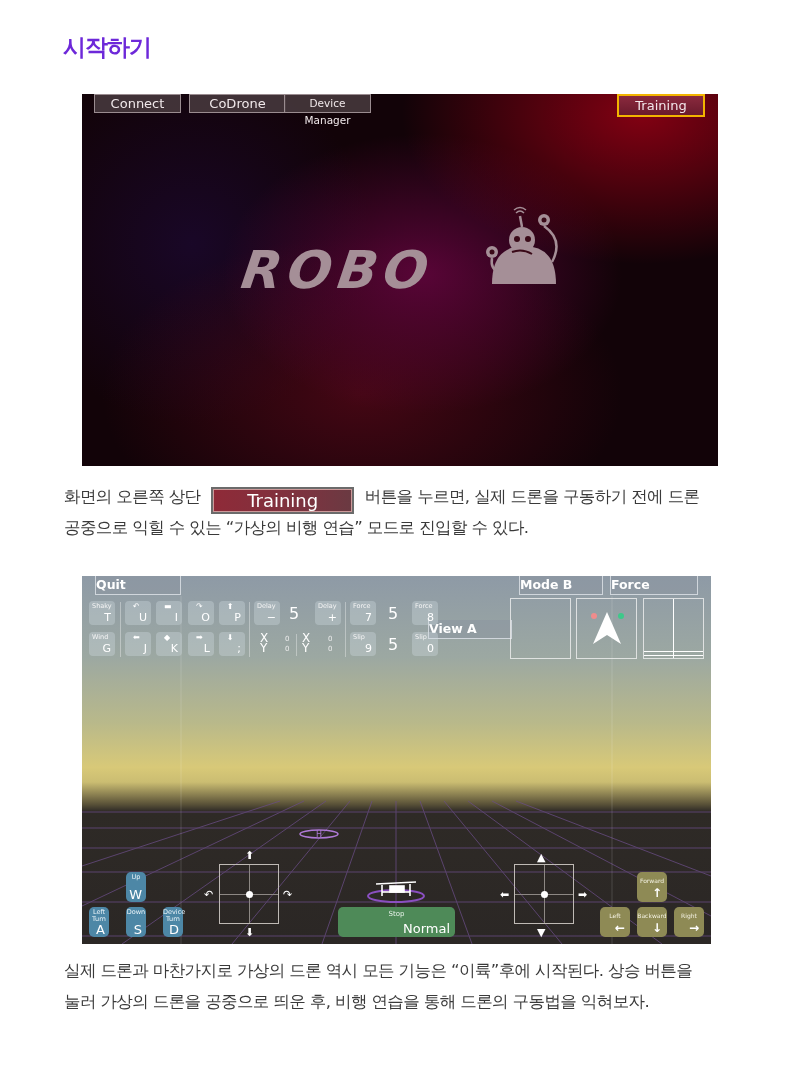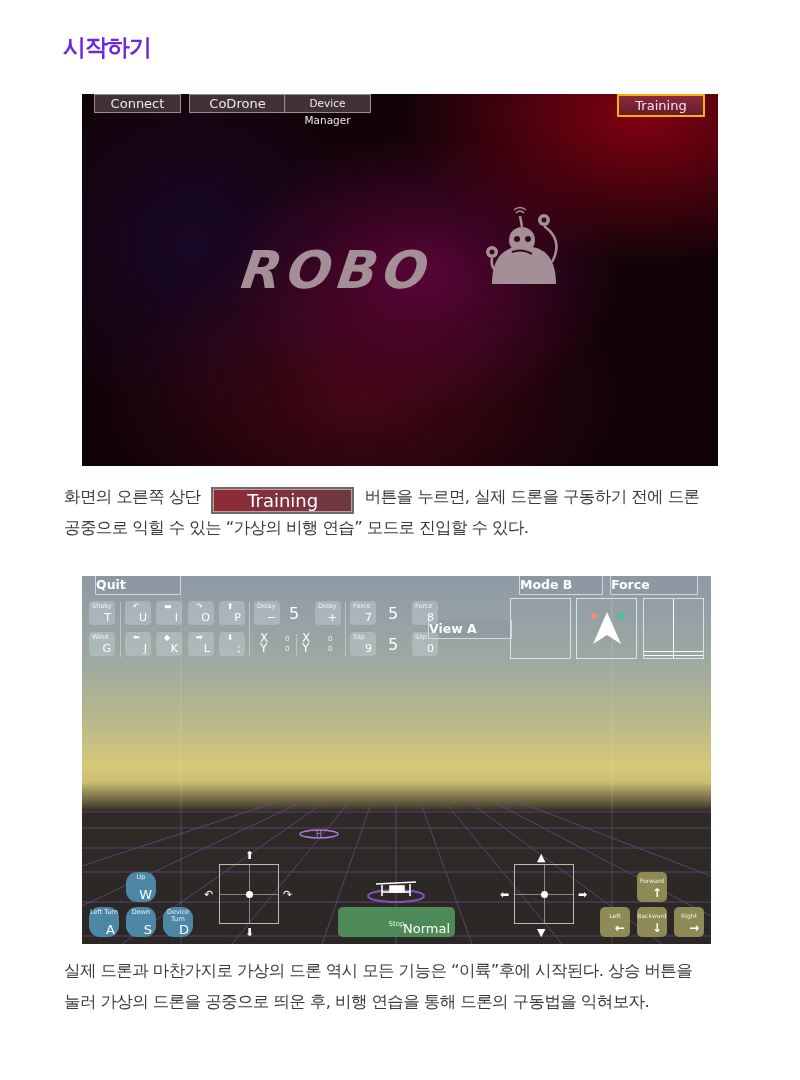--- a/index.html
+++ b/index.html
@@ -48,28 +48,28 @@
   .num { position: absolute; color: #fff; font-size: 16px; }
   .tiny { position: absolute; color: #eee; font-size: 7px; }
   .xy { position: absolute; color: #fff; font-size: 12px; line-height: 10px; }
   .vsep { position: absolute; width: 1px; background: rgba(255,255,255,0.35); }
   .panel { position: absolute; top: 22px; width: 61px; height: 61px; border: 1px solid rgba(240,240,240,0.8); }
   .pad { position: absolute; width: 60px; height: 60px; border: 1.5px solid #bfbab5; }
   .pad .h { position: absolute; left: 0; top: 29px; width: 100%; height: 1px; background: #8d8884; }
   .pad .v { position: absolute; top: 0; left: 29px; width: 1px; height: 100%; background: #8d8884; }
   .pad .dot { position: absolute; left: 26px; top: 26px; width: 7px; height: 7px; border-radius: 50%; background: #fff; }
   .arr { position: absolute; color: #fff; font-size: 11px; line-height: 11px; }
-  .bkey { position: absolute; width: 30px; height: 30px; border-radius: 11px; background: #4d87a6; color: #fff; }
+  .bkey { position: absolute; width: 20px; height: 30px; border-radius: 5px; background: #4d87a6; color: #fff; }
   .bkey .lbl { position: absolute; left: 0; width: 100%; top: 2px; text-align: center; font-size: 6.5px; line-height: 7px; color: #eaf3f8; }
   .bkey .k { position: absolute; right: 4px; bottom: 0; font-size: 13px; }
   .ykey { position: absolute; width: 30px; height: 30px; border-radius: 5px; background: #8e8a55; color: #fff; }
   .ykey .lbl { position: absolute; left: 0; width: 100%; top: 5px; text-align: center; font-size: 6px; color: #f4f2e2; }
   .ykey .k { position: absolute; right: 5px; bottom: 2px; font-size: 12px; font-weight: bold; }
   .stop { position: absolute; left: 256px; top: 331px; width: 117px; height: 30px; border-radius: 5px; background: #4e8a58; color: #fff; }
-  .stop .lbl { position: absolute; left: 0; width: 100%; top: 3px; text-align: center; font-size: 7px; color: #e6f2e8; margin-top: 10px; }
+  .stop .lbl { position: absolute; left: 0; width: 100%; top: 3px; text-align: center; font-size: 7px; color: #e6f2e8; }
   .stop .k { position: absolute; right: 5px; bottom: 1px; font-size: 13px; }
 </style>
 </head>
 <body>
 
 <div class="heading">시작하기</div>
 
 <div class="shot1">
   <div class="topbtn" style="left:12px;width:87px;">Connect</div>
   <div class="topbtn" style="left:107px;width:97px;">CoDrone</div>

